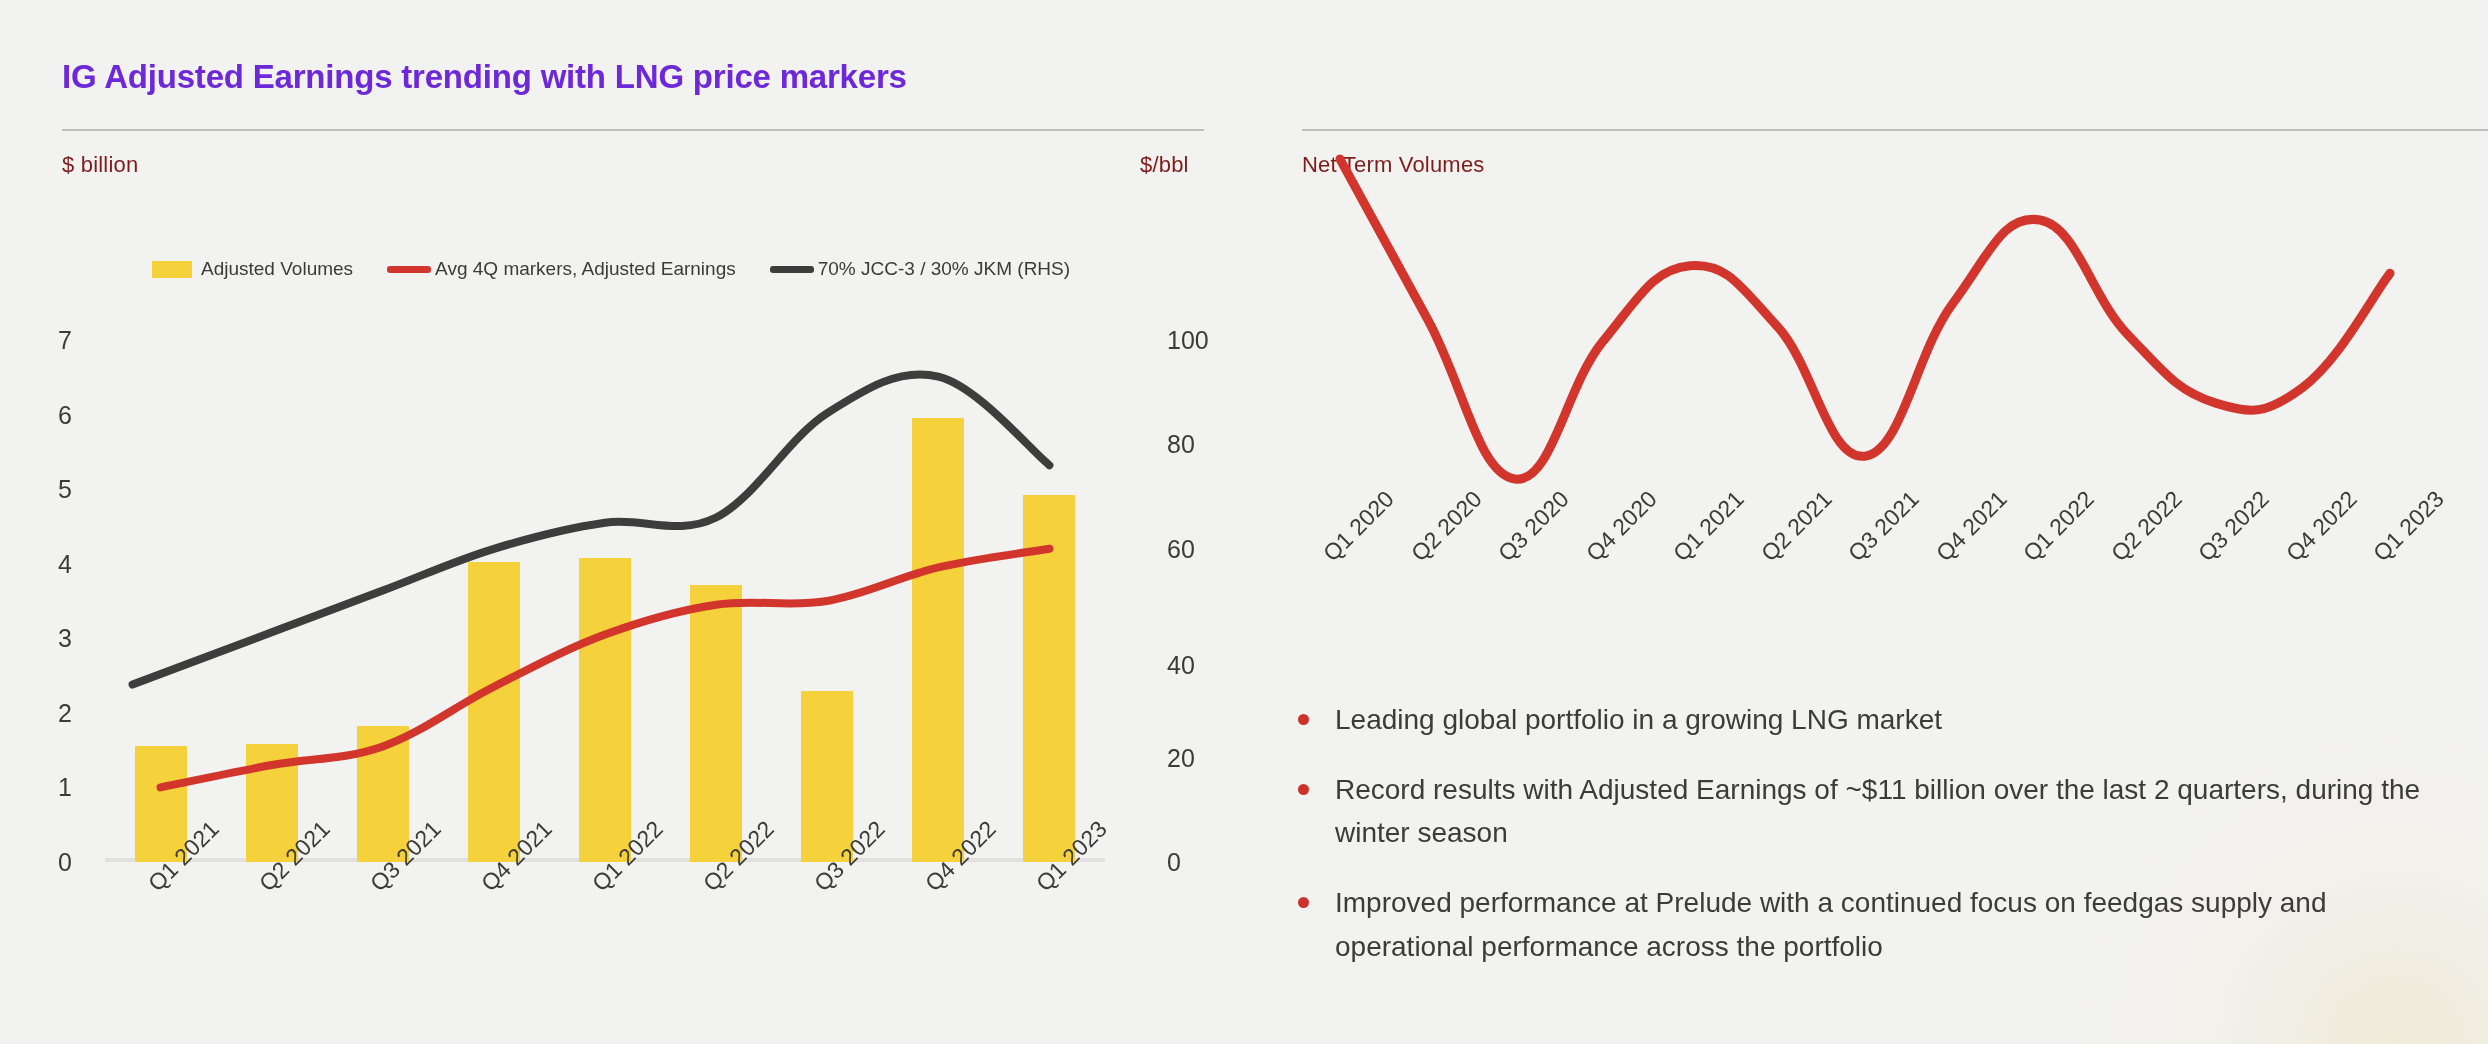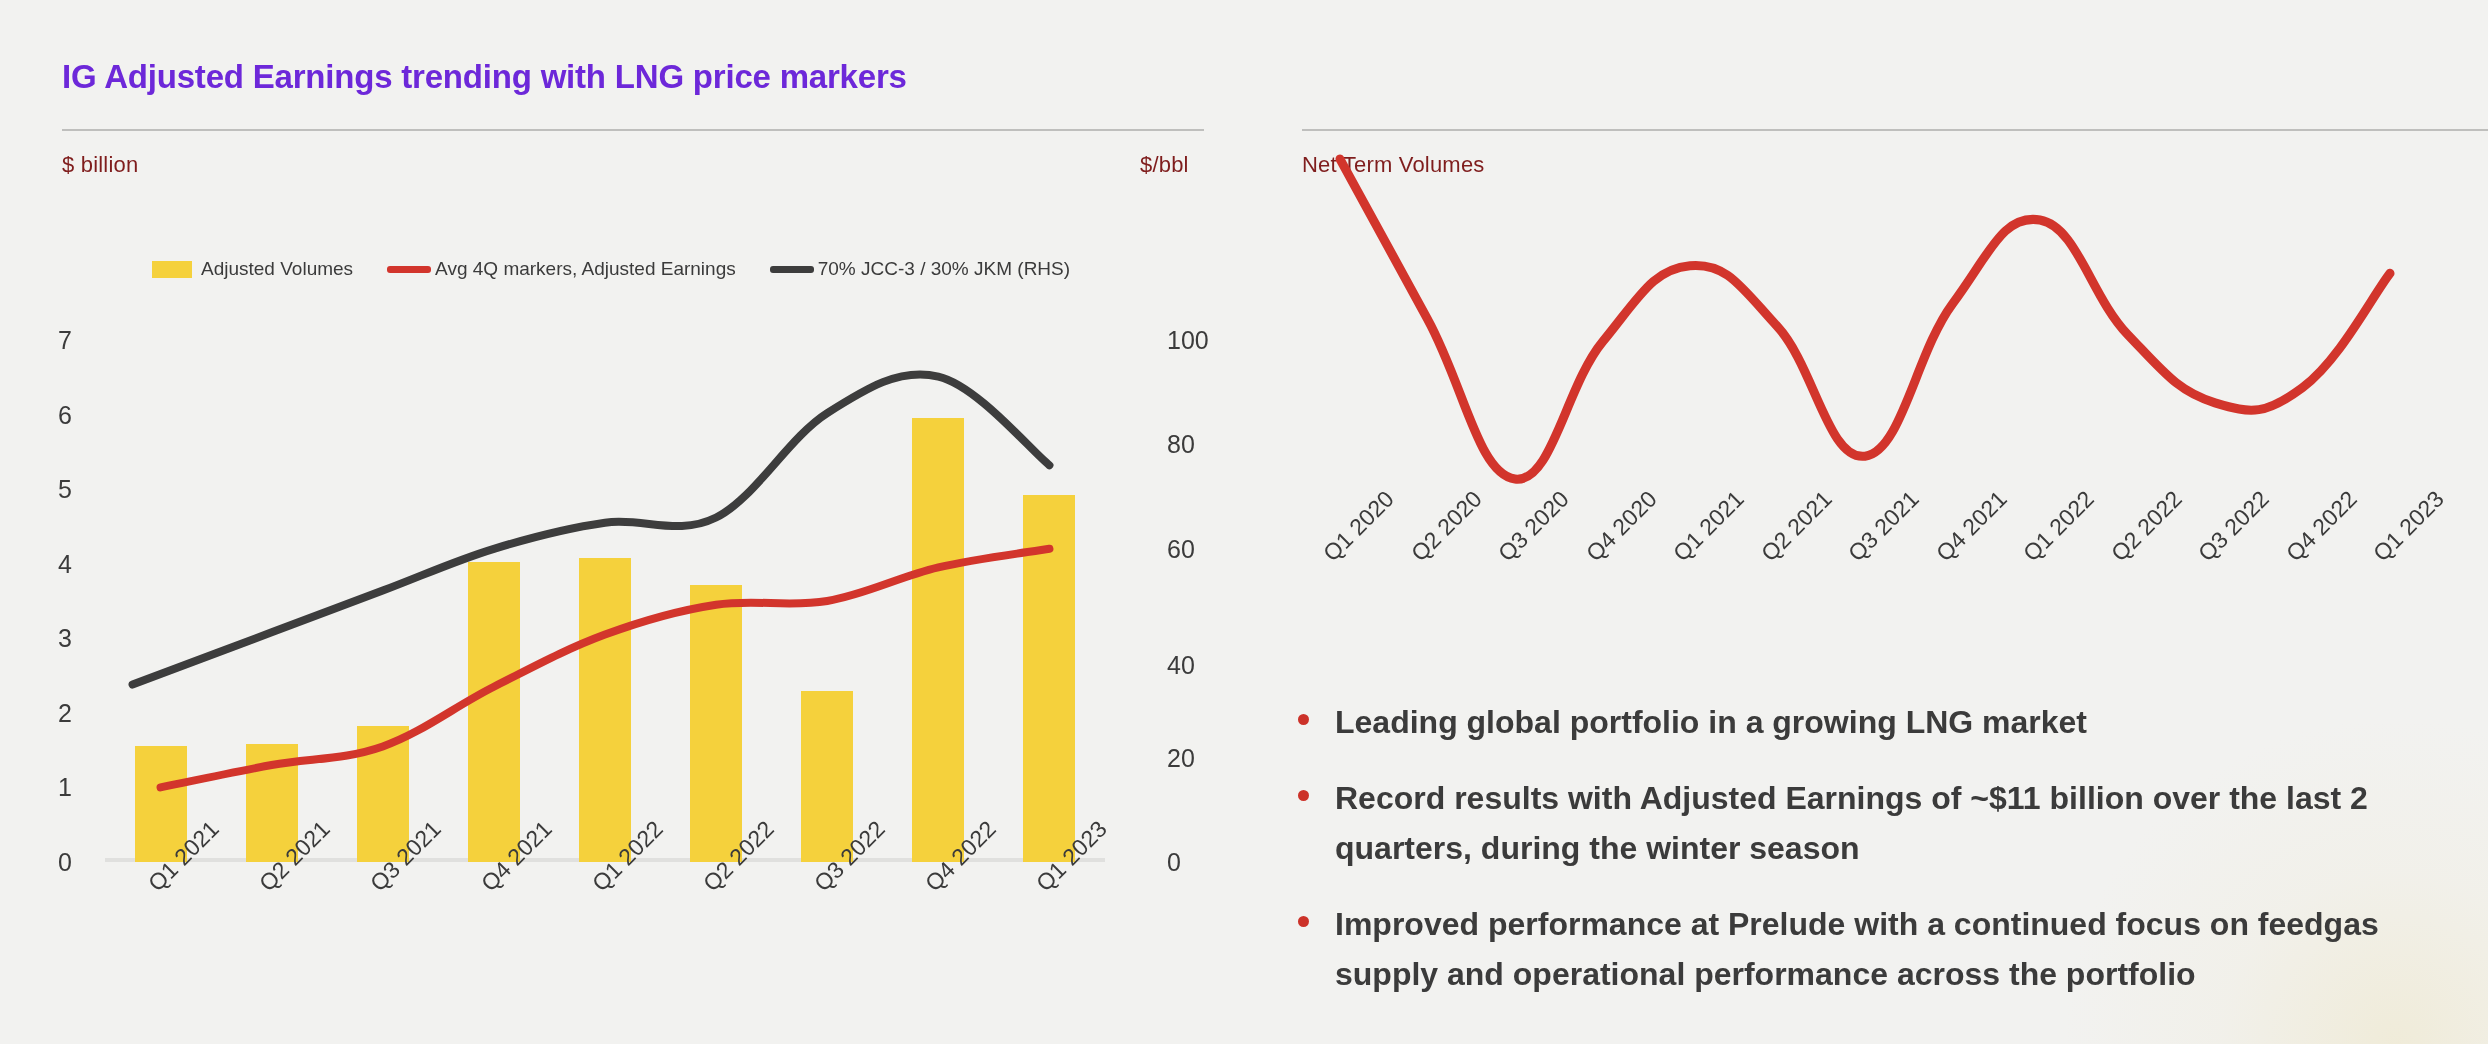--- a/index.html
+++ b/index.html
@@ -150,25 +150,24 @@
   .bullet-dot {
     width: 11px;
     height: 11px;
     border-radius: 50%;
     background: #CC3229;
     margin-top: 16px;
     margin-right: 26px;
     flex: 0 0 auto;
   }
   .bullet-text {
-    font-size: 32px;
+    font-size: 28px;
     line-height: 1.56;
     color: #3b3b3b;
     max-width: 1090px;
-    font-weight: bold;
   }
 </style>
 </head>
 <body>
 
 <div id="bg-gradient"></div>
 
 <div class="panel" id="panel-left">
 
   <div class="panel-title" style="left:62px; top:58px;">IG Adjusted Earnings trending with LNG price markers</div>

